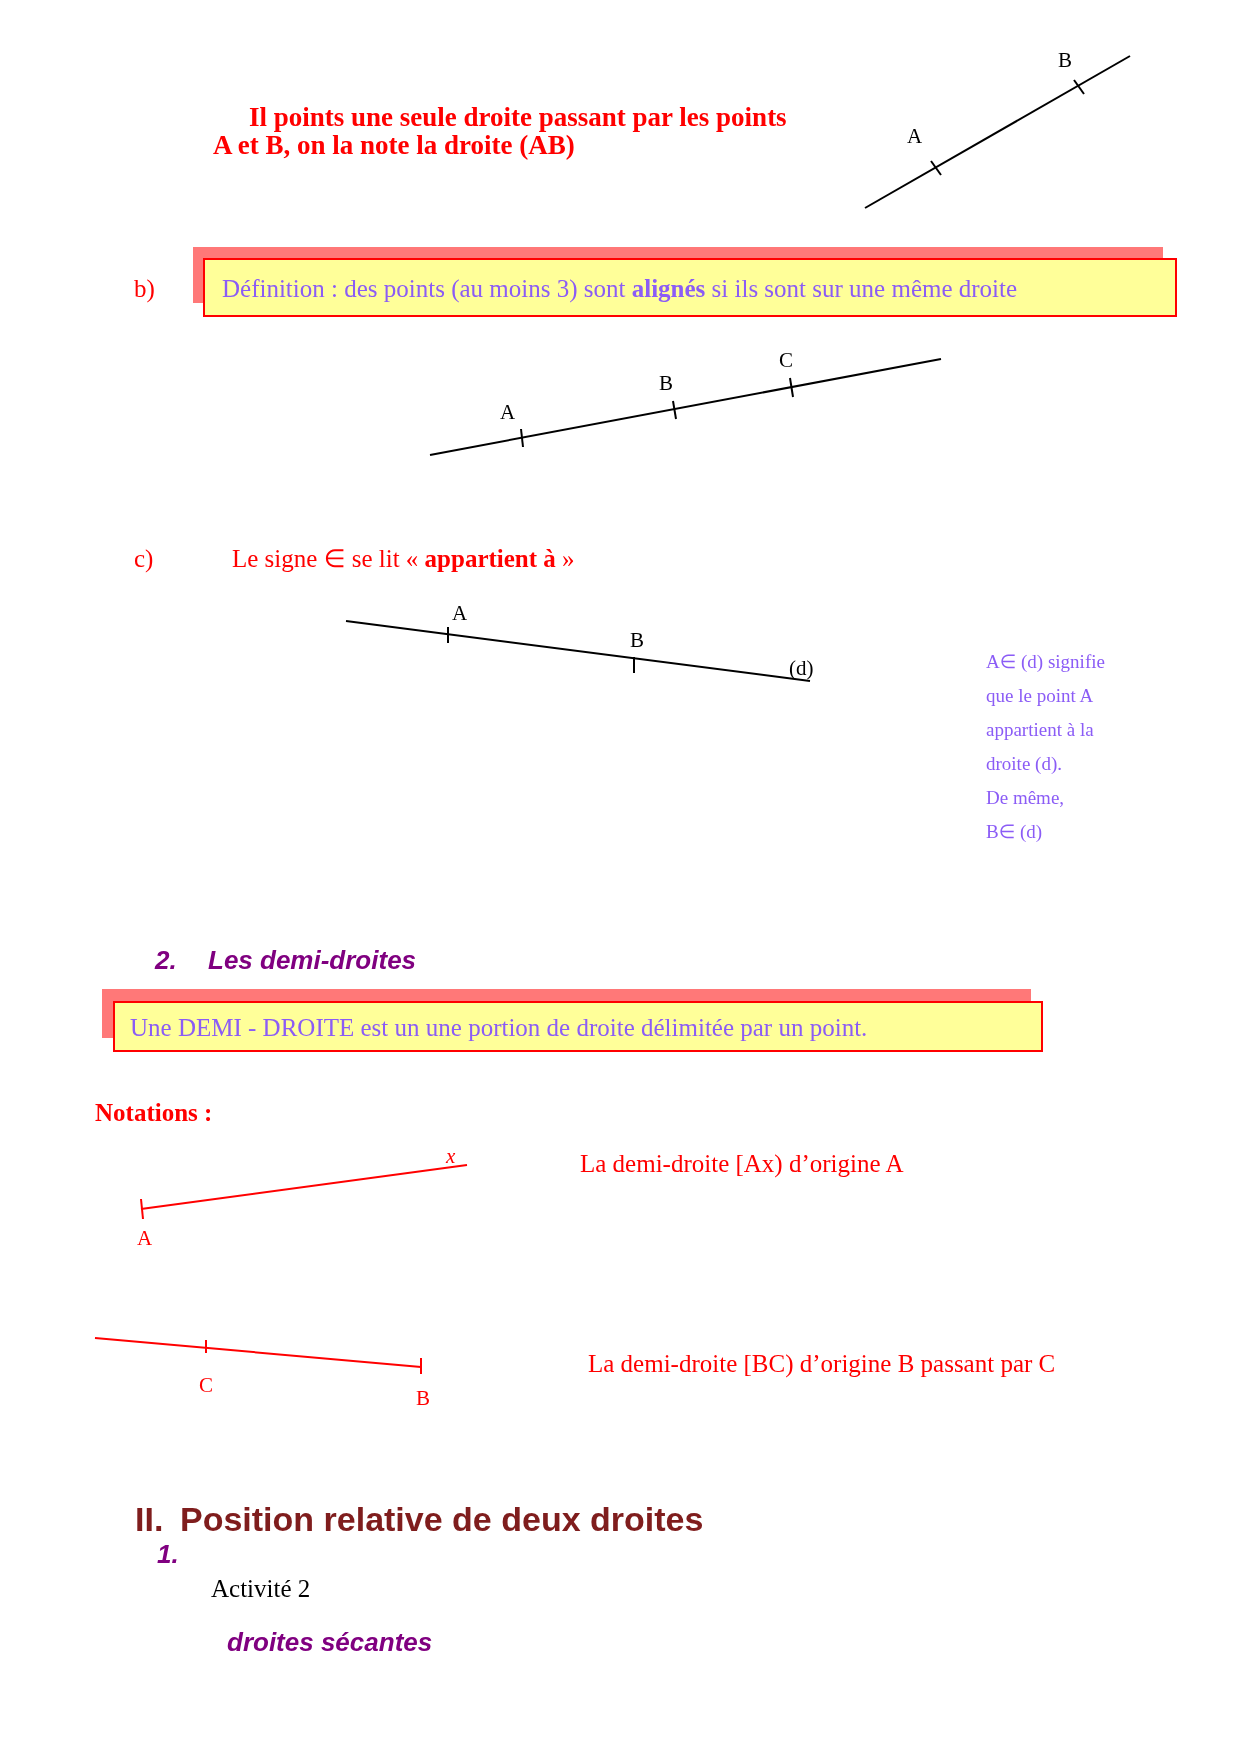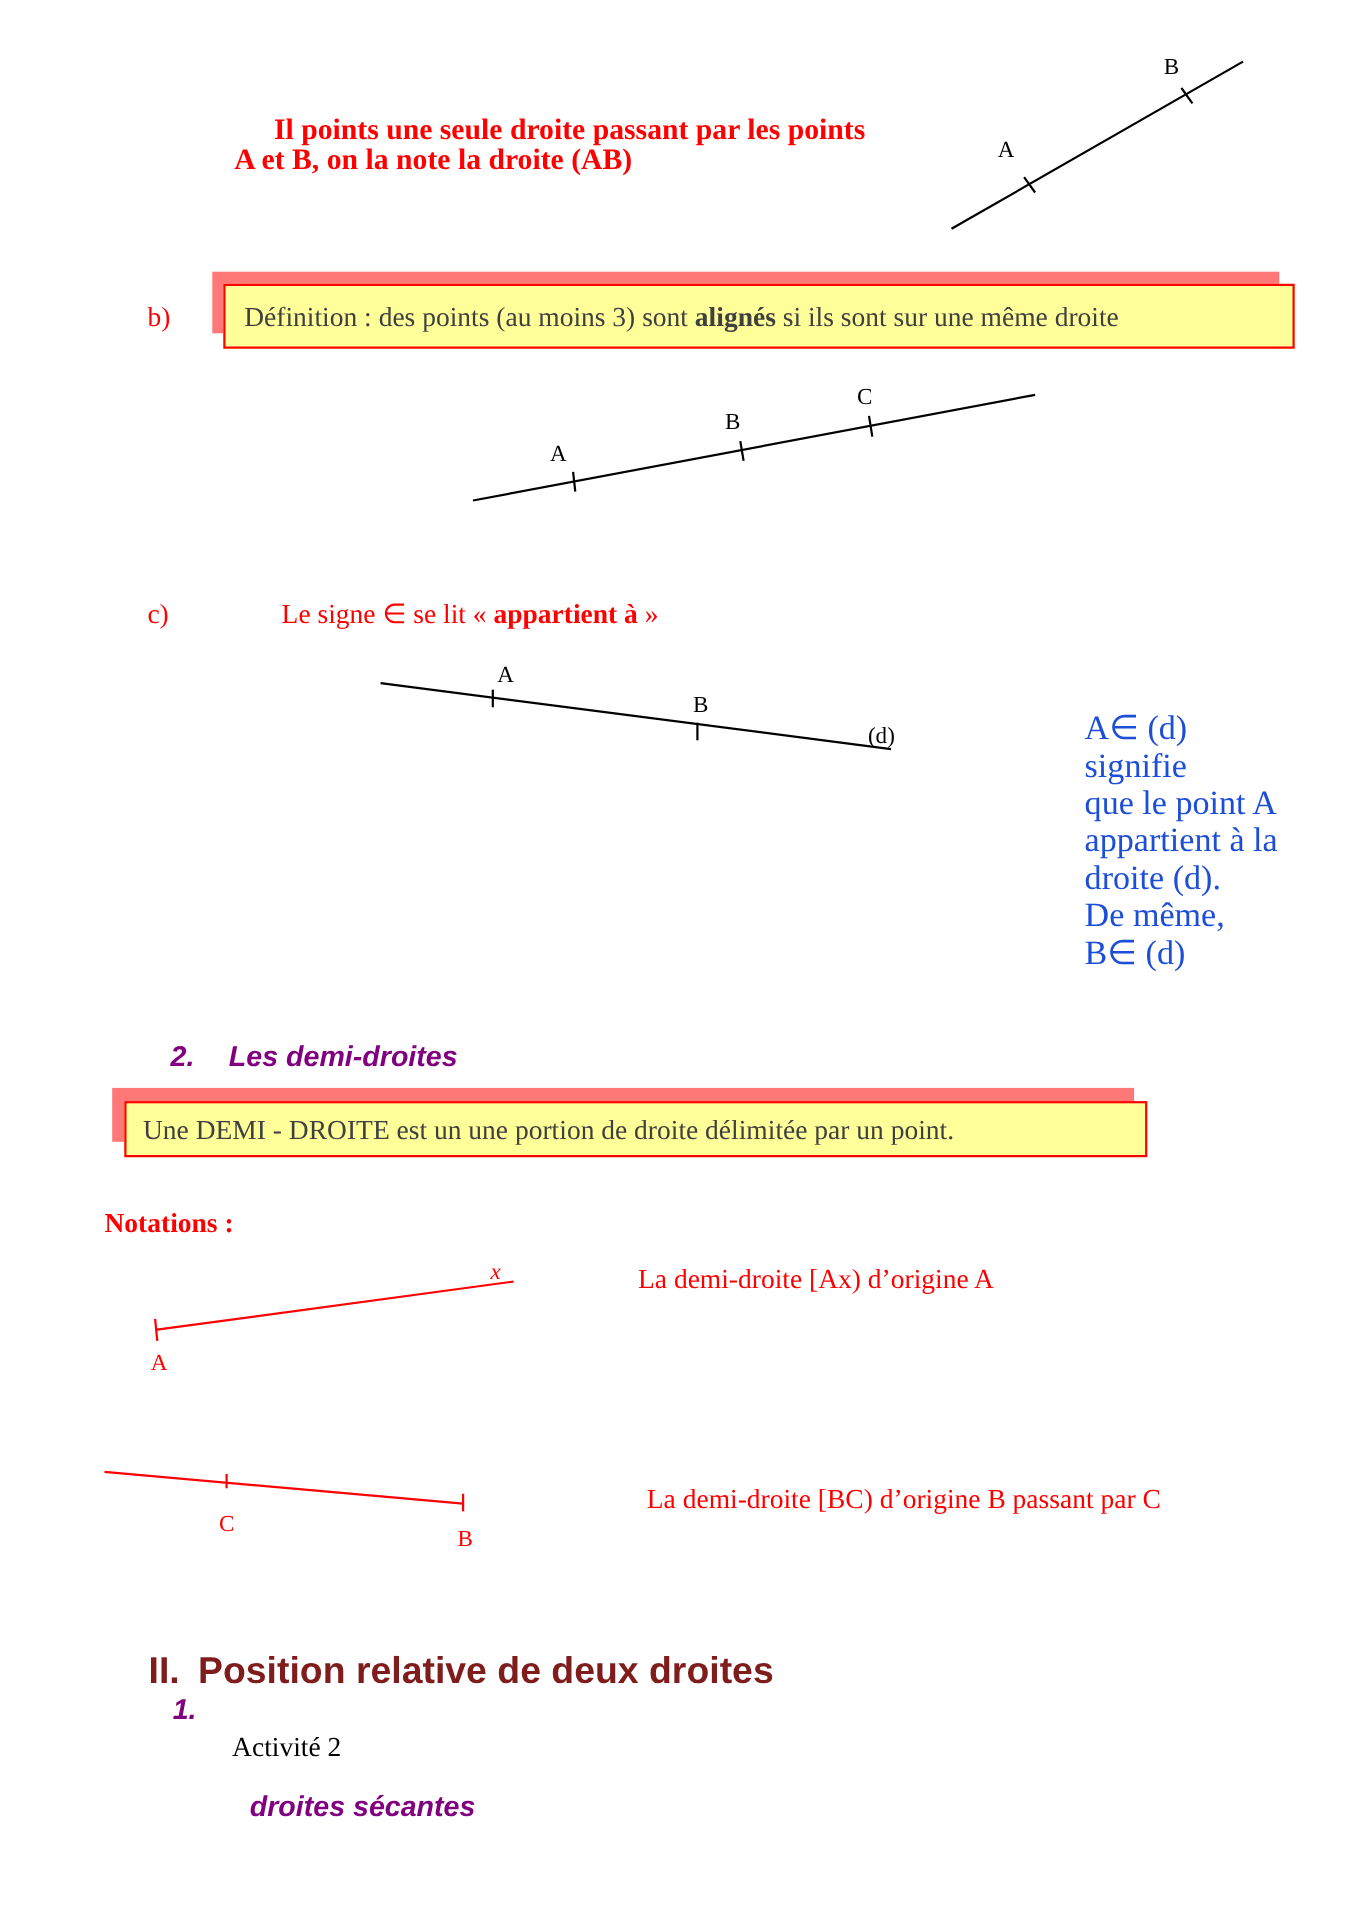--- a/index.html
+++ b/index.html
@@ -7,28 +7,28 @@
          font-family: "Liberation Serif", serif; }
   .abs { position: absolute; white-space: nowrap; }
   .red { color: #ff0000; }
   .black { color: #000000; }
   .bold { font-weight: bold; }
   .u { text-decoration-thickness: 2px; text-underline-offset: 3px; }
   .stmt { font-size: 27px; font-weight: bold; color: #ff0000; line-height: 1; }
   .body-txt { font-size: 25px; line-height: 1; }
   .shadow { position: absolute; background: #ff7878; }
   .defbox { position: absolute; background: #ffff99; border: 2px solid #ff0000; box-sizing: border-box; }
-  .deftext { position: absolute; font-size: 25px; color: #404040; white-space: nowrap; line-height: 1; }
+  .deftext { position: absolute; font-size: 25px; color: #8b5cf6; white-space: nowrap; line-height: 1; }
   .h-purple { font-family: "Liberation Sans", sans-serif; font-style: italic; font-weight: bold;
               color: #800080; font-size: 26px; line-height: 1; }
   .h-green { font-family: "Liberation Sans", sans-serif; font-weight: bold; color: #7f1d1d;
              font-size: 34px; line-height: 1; margin-left: 46px; }
   .lbl { font-size: 21px; line-height: 1; }
   svg.fig { position: absolute; left: 0; top: 0; width: 1240px; height: 1754px; pointer-events: none; }
-  .right-note { font-size: 31px; line-height: 34px; color: #1d4ed8; white-space: normal; width: 180px; }
+  .right-note { font-size: 19px; line-height: 34px; color: #8b5cf6; white-space: normal; width: 180px; }
 </style>
 </head>
 <body>
 
 <svg class="fig" viewBox="0 0 1240 1754">
 
   <g stroke="#000" stroke-width="2">
     <line x1="865" y1="208" x2="1130" y2="56"></line>
     <line x1="931" y1="161" x2="941" y2="175"></line>
     <line x1="1074" y1="80" x2="1084" y2="94"></line>
@@ -74,21 +74,21 @@
 <div class="defbox" style="left:203px; top:258px; width:974px; height:59px;"></div>
 <div class="deftext" style="left:222px; top:276px;">
   <span class="u" style="text-decoration-thickness:1px;">Définition</span><span> : des points (au moins 3) sont </span><span class="bold">alignés</span><span> si ils sont sur une même droite</span>
 </div>
 
 <span class="abs lbl black" style="left:500px; top:402px;">A</span>
 <span class="abs lbl black" style="left:659px; top:373px;">B</span>
 <span class="abs lbl black" style="left:779px; top:350px;">C</span>
 
 <span class="abs body-txt red" style="left:134px; top:546px;">c)</span>
-<div class="abs body-txt red" style="left:256px; top:546px;">
+<div class="abs body-txt red" style="left:232px; top:546px;">
   <span>Le signe ∈ se lit « </span><span class="bold">appartient à</span><span> »</span>
 </div>
 
 <span class="abs lbl black" style="left:452px; top:603px;">A</span>
 <span class="abs lbl black" style="left:630px; top:630px;">B</span>
 <span class="abs lbl black" style="left:789px; top:658px;">(d)</span>
 
 <div class="abs right-note" style="left:986px; top:645px;">
   <div>A∈ (d) signifie</div>
   <div>que le point A</div>

